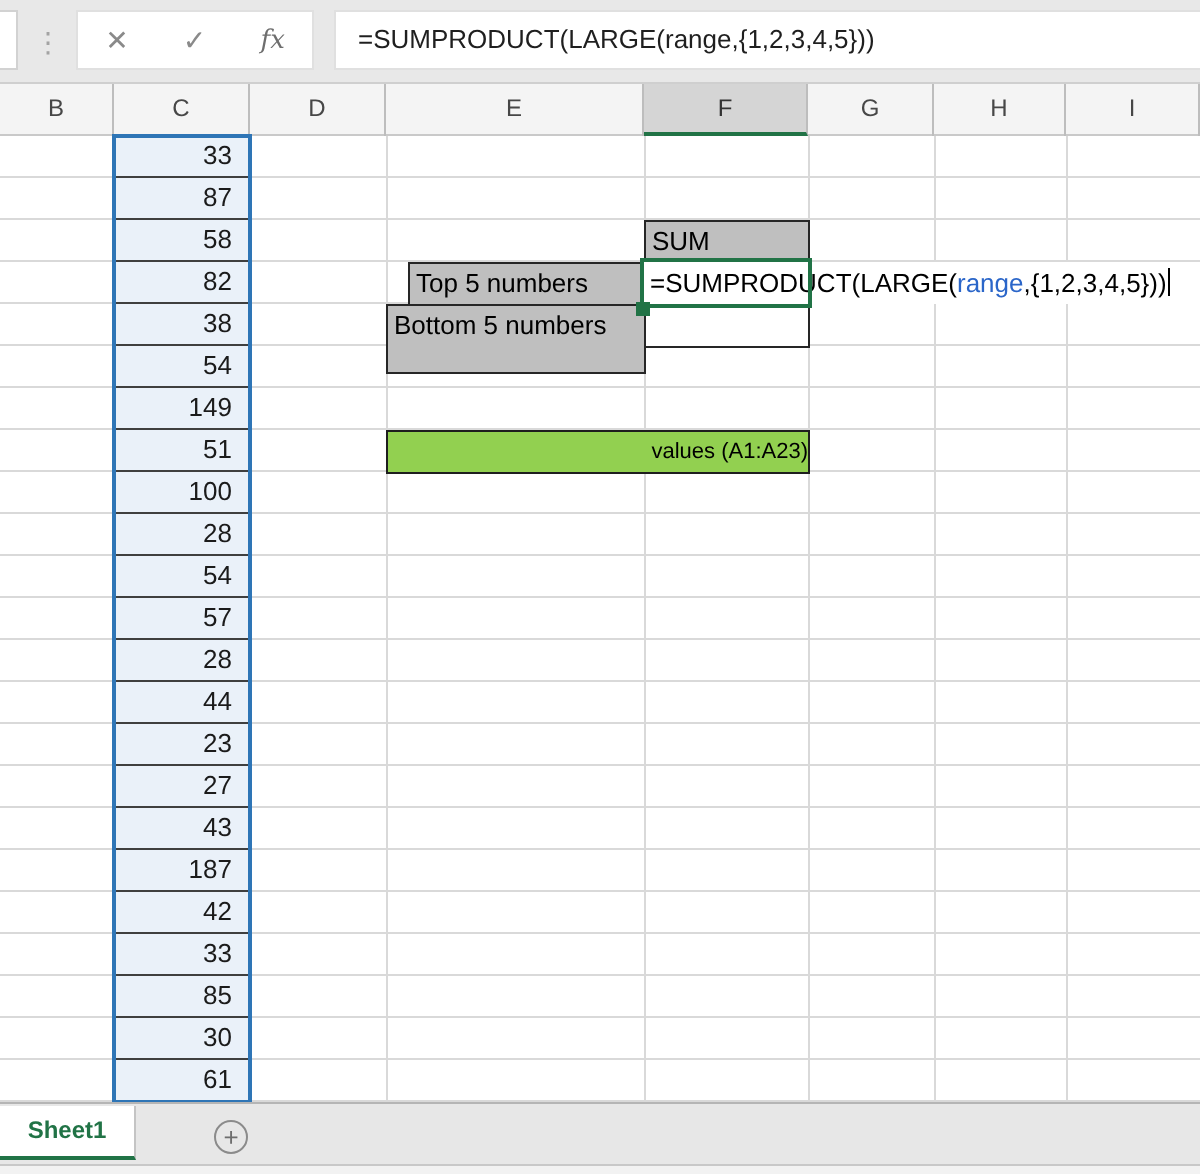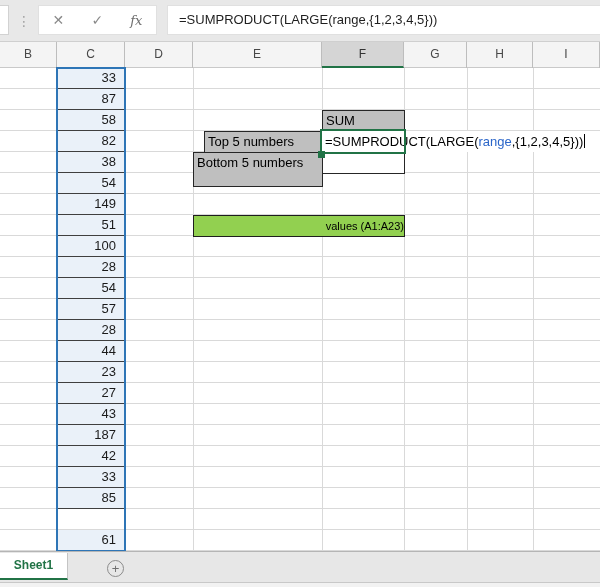--- a/index.html
+++ b/index.html
@@ -95,20 +95,21 @@
   <div class="c-cell" style="top:231px">57</div>
   <div class="c-cell" style="top:252px">28</div>
   <div class="c-cell" style="top:273px">44</div>
   <div class="c-cell" style="top:294px">23</div>
   <div class="c-cell" style="top:315px">27</div>
   <div class="c-cell" style="top:336px">43</div>
   <div class="c-cell" style="top:357px">187</div>
   <div class="c-cell" style="top:378px">42</div>
   <div class="c-cell" style="top:399px">33</div>
   <div class="c-cell" style="top:420px">85</div>
+  <div class="c-cell" style="top:441px">30</div>
   <div class="c-cell" style="top:462px">61</div>
   <div id="c-selection"></div>
 
   <div class="gray-cell" style="left:322px;top:42px;width:83px;height:22px">SUM</div>
   <div class="gray-cell" style="left:204px;top:63px;width:130px;height:24px">Top 5 numbers</div>
   <div class="gray-cell" style="left:193px;top:84px;width:130px;height:35px">Bottom 5 numbers</div>
   <div class="white-cell" style="left:322px;top:84px;width:83px;height:22px"></div>
 
   <div id="values-cell">values (A1:A23)</div>
 

